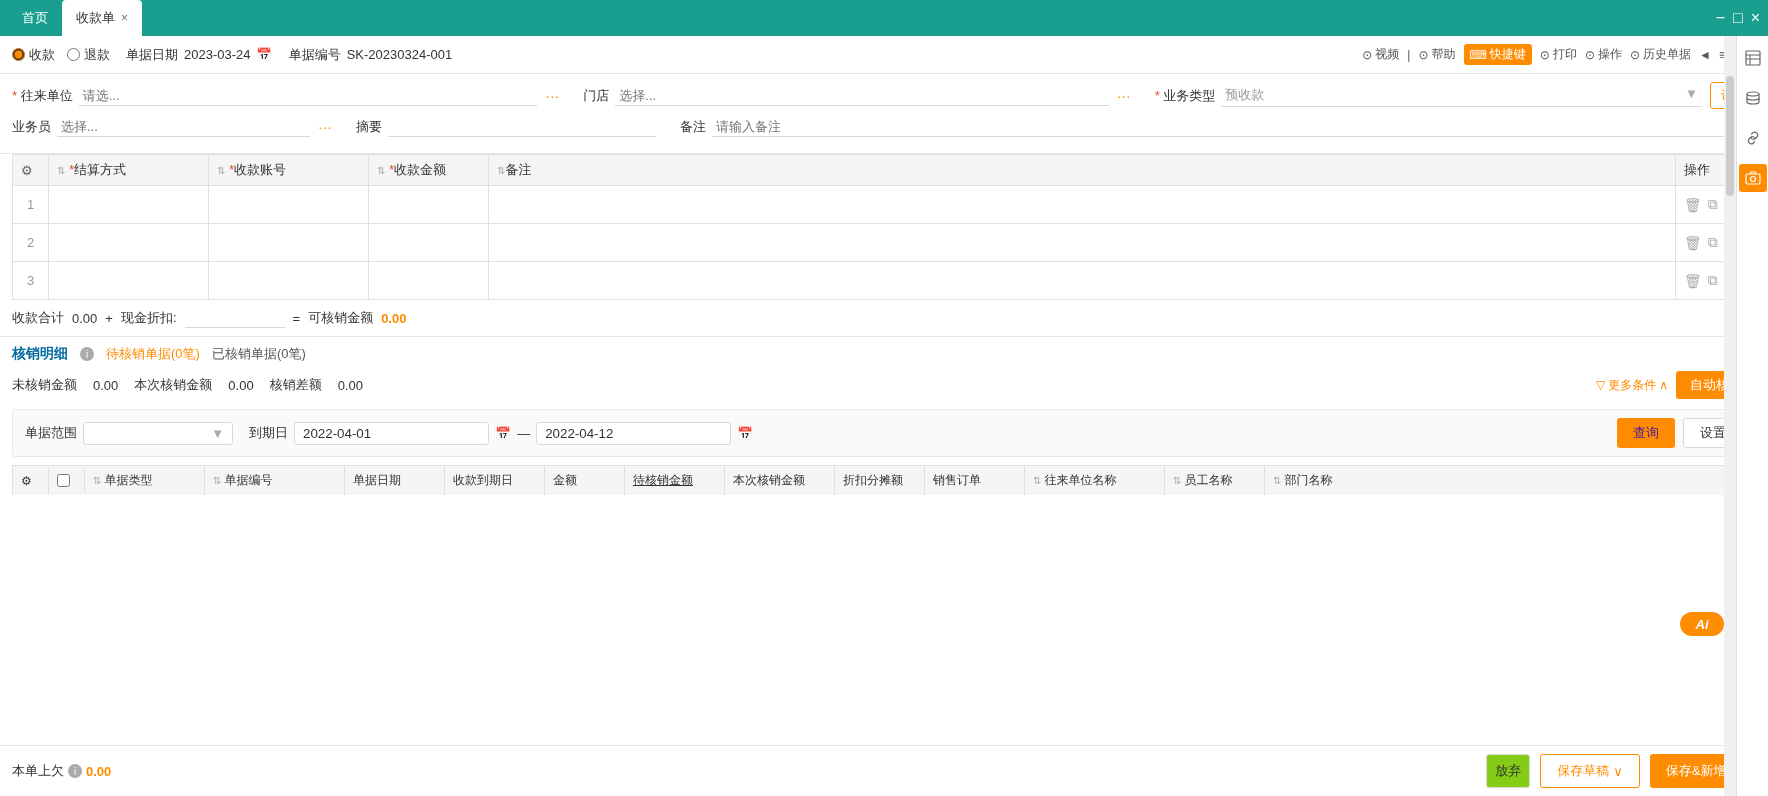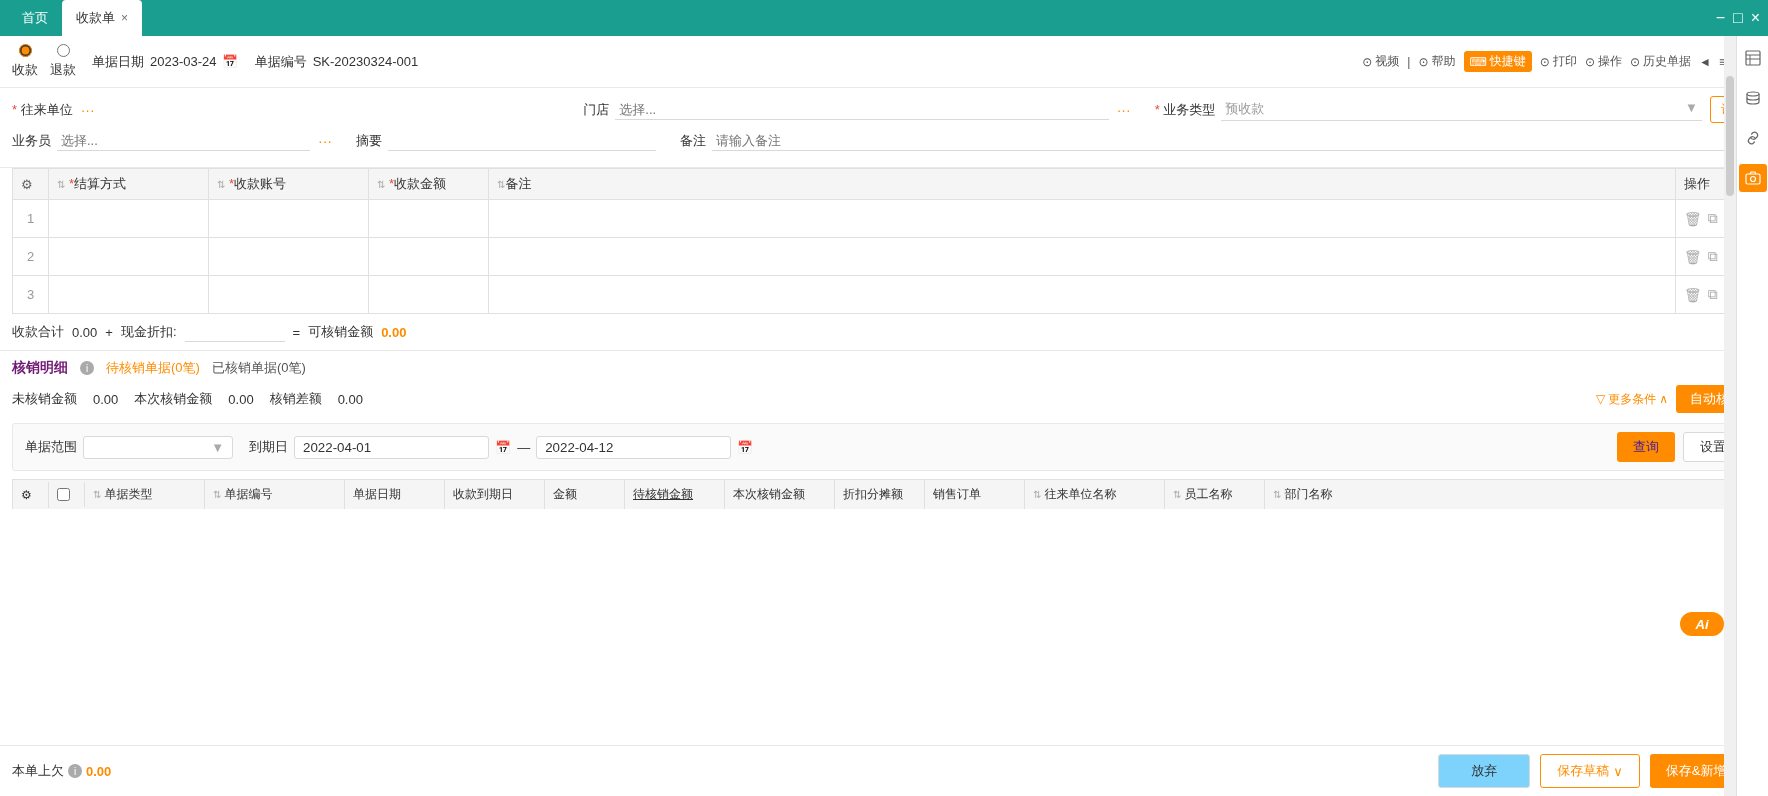--- a/index.html
+++ b/index.html
@@ -55,21 +55,21 @@
     
     .toolbar {
       display: flex;
       align-items: center;
       padding: 8px 12px;
       border-bottom: 1px solid #e8e8e8;
       background: #fff;
       gap: 16px;
     }
     .radio-group { display: flex; align-items: center; gap: 12px; }
-    .radio-item { display: flex; align-items: center; gap: 4px; cursor: pointer; flex-direction: column; }
+    .radio-item { display: flex; align-items: center; gap: 4px; cursor: pointer; }
     .radio-item input[type=radio] { accent-color: #ff8c00; }
     .toolbar-field { display: flex; align-items: center; gap: 6px; font-size: 13px; }
     .toolbar-field label { color: #333; white-space: nowrap; }
     .toolbar-field span { color: #333; }
     .toolbar-right {
       margin-left: auto;
       display: flex;
       align-items: center;
       gap: 8px;
       font-size: 12px;
@@ -200,21 +200,21 @@
     }
     .verify-header {
       display: flex;
       align-items: center;
       gap: 12px;
       margin-bottom: 8px;
     }
     .verify-title {
       font-size: 14px;
       font-weight: bold;
-      color: #701a75;
+      color: #0369a1;
     }
     .verify-tab {
       color: #ff8c00;
       font-size: 13px;
       cursor: pointer;
     }
     .verify-tab.inactive { color: #555; }
     .info-icon { width: 14px; height: 14px; border-radius: 50%; background: #aaa; color: #fff; display: inline-flex; align-items: center; justify-content: center; font-size: 10px; cursor: pointer; }
 
     .verify-stats {
@@ -331,21 +331,21 @@
       display: flex;
       align-items: center;
       padding: 8px 12px;
       border-top: 1px solid #e8e8e8;
       background: #fff;
       position: sticky;
       bottom: 0;
     }
     .bottom-left { font-size: 13px; color: #333; display: flex; align-items: center; gap: 4px; }
     .bottom-right { margin-left: auto; display: flex; gap: 10px; }
-    .btn-abandon { background: #7dd3fc; color: #333; border: 1px solid #d9d9d9; padding: 7px 32px; border-radius: 3px; cursor: pointer; font-size: 13px; }
+    .btn-abandon { background: #84cc16; color: #333; border: 1px solid #d9d9d9; padding: 7px 8px; border-radius: 3px; cursor: pointer; font-size: 13px; }
     .btn-save-draft {
       background: #fff;
       color: #ff8c00;
       border: 1px solid #ff8c00;
       padding: 7px 16px;
       border-radius: 3px;
       cursor: pointer;
       font-size: 13px;
       display: flex;
       align-items: center;
@@ -505,20 +505,21 @@
       <div class="toolbar-right-item highlight">
         <span>⊞</span>
       </div>
     </div>
   </div>
 
   <div class="form-area">
     <div class="form-row">
       <div class="form-field">
         <label class="required">往来单位</label>
+        <input class="form-input" type="text" placeholder="请选..." style="">
         <span class="ellipsis-btn">···</span>
       </div>
       <div class="form-field-separator"></div>
       <div class="form-field">
         <label>门店</label>
         <input class="form-input" type="text" placeholder="选择..." style="">
         <span class="ellipsis-btn">···</span>
       </div>
       <div class="form-field-separator"></div>
       <div class="form-field">

